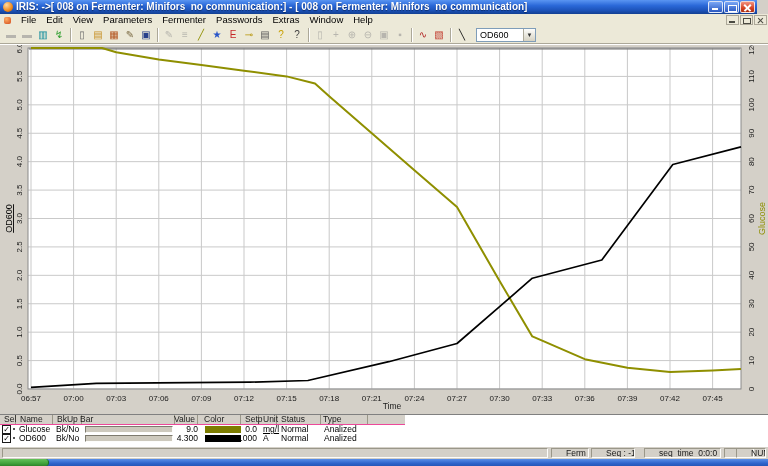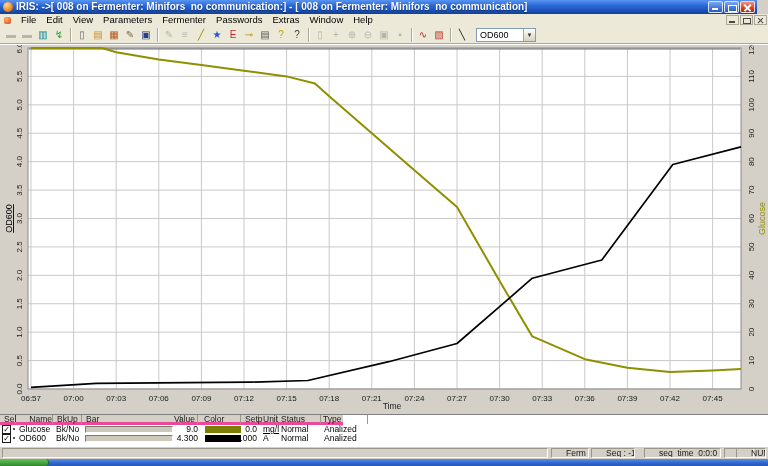--- a/index.html
+++ b/index.html
@@ -49,21 +49,21 @@
   .combo-value{flex:1;line-height:12px;}
   .combo-arrow{width:12px;height:12px;background:linear-gradient(180deg,#fdfdfb,#d6d2c2);
     border-left:1px solid #aca899;font-size:6px;display:flex;align-items:center;justify-content:center;color:#333;}
 
   
   .chart-area{position:absolute;top:44px;left:0;width:768px;height:370px;background:#d4d0c8;border-top:1px solid #fff;}
   .chart-area svg{display:block;}
 
   
   .bottom-table{position:absolute;top:414px;left:0;right:0;height:33px;background:#fff;border-top:1px solid #808080;font-size:8.5px;}
-  .thead{position:absolute;top:0;left:0;width:343px;height:10px;background:#d4d0c8;border-bottom:3px solid #ec4899;}
+  .thead{position:absolute;top:0;left:0;width:405px;height:10px;background:#d4d0c8;border-bottom:1px solid #ec4899;}
   .hcell{position:absolute;top:0;height:9px;line-height:9px;border-right:1px solid #9a9789;padding-left:2px;color:#1a1a1a;}
   .hcell.right{text-align:right;padding-right:2px;}
   .trow{position:absolute;left:0;width:405px;height:9px;}
   .tcell{position:absolute;top:0;height:9px;line-height:9px;color:#000;}
   .tcell.right{text-align:right;}
   .checkbox{position:absolute;left:2px;top:0;width:9px;height:9px;background:#fff;
     border:1px solid #1a1a1a;font-size:8px;line-height:8px;text-align:center;color:#000;}
   .check-dot{position:absolute;left:13px;top:3px;width:2px;height:2px;background:#555;}
   .bar-track{position:absolute;left:85px;top:1px;width:88px;height:7px;background:#cdc9bd;
     border:1px solid;border-color:#7d7a6e #fdfdfb #fdfdfb #7d7a6e;}
@@ -236,23 +236,23 @@
         <polyline points="31.0,342.3 96.3,338.3 249.7,337.2 307.9,335.5 388.8,316.7 457.0,298.5 499.6,261.6 532.3,233.2 601.8,215.0 672.8,119.5 741.0,101.9" fill="none" stroke="#000000" stroke-width="1.7" stroke-linejoin="round"></polyline>
         <text x="12" y="173.5" text-anchor="middle" font-size="9" font-family="&quot;Liberation Sans&quot;,sans-serif" fill="#000000" text-decoration="underline" transform="rotate(-90 12 173.5)">OD600</text>
         <text x="765" y="173.5" text-anchor="middle" font-size="9" font-family="&quot;Liberation Sans&quot;,sans-serif" fill="#8f8f00" transform="rotate(-90 765 173.5)">Glucose</text>
         <text x="392" y="364" text-anchor="middle" font-size="8.5" font-family="&quot;Liberation Sans&quot;,sans-serif" fill="#1a1a1a">Time</text>
       </svg>
   </div>
 
   <div class="bottom-table">
     <div class="thead" id="table-head">
         <span class="hcell" style="left: 2px; width: 14px;">Sel</span>
-        <span class="hcell" style="left: 18px; width: 35px; text-align: right;">Name</span>
+        <span class="hcell" style="left: 18px; width: 35px;">Name</span>
         <span class="hcell" style="left: 55px; width: 27px;">BkUp</span>
-        <span class="hcell" style="left: 84px; width: 97px;">Bar</span>
+        <span class="hcell" style="left: 78px; width: 97px;">Bar</span>
         <span class="hcell right" style="left: 160px; width: 38px;">Value</span>
         <span class="hcell" style="left: 202px; width: 39px;">Color</span>
         <span class="hcell right" style="left: 243px; width: 16px;">Setp</span>
         <span class="hcell" style="left: 261px; width: 16px;">Unit</span>
         <span class="hcell" style="left: 279px; width: 42px;">Status</span>
         <span class="hcell" style="left: 321px; width: 47px;">Type</span>
       </div>
 
     <div class="trow" style="top:10px;">
       <span class="checkbox">✓</span>

